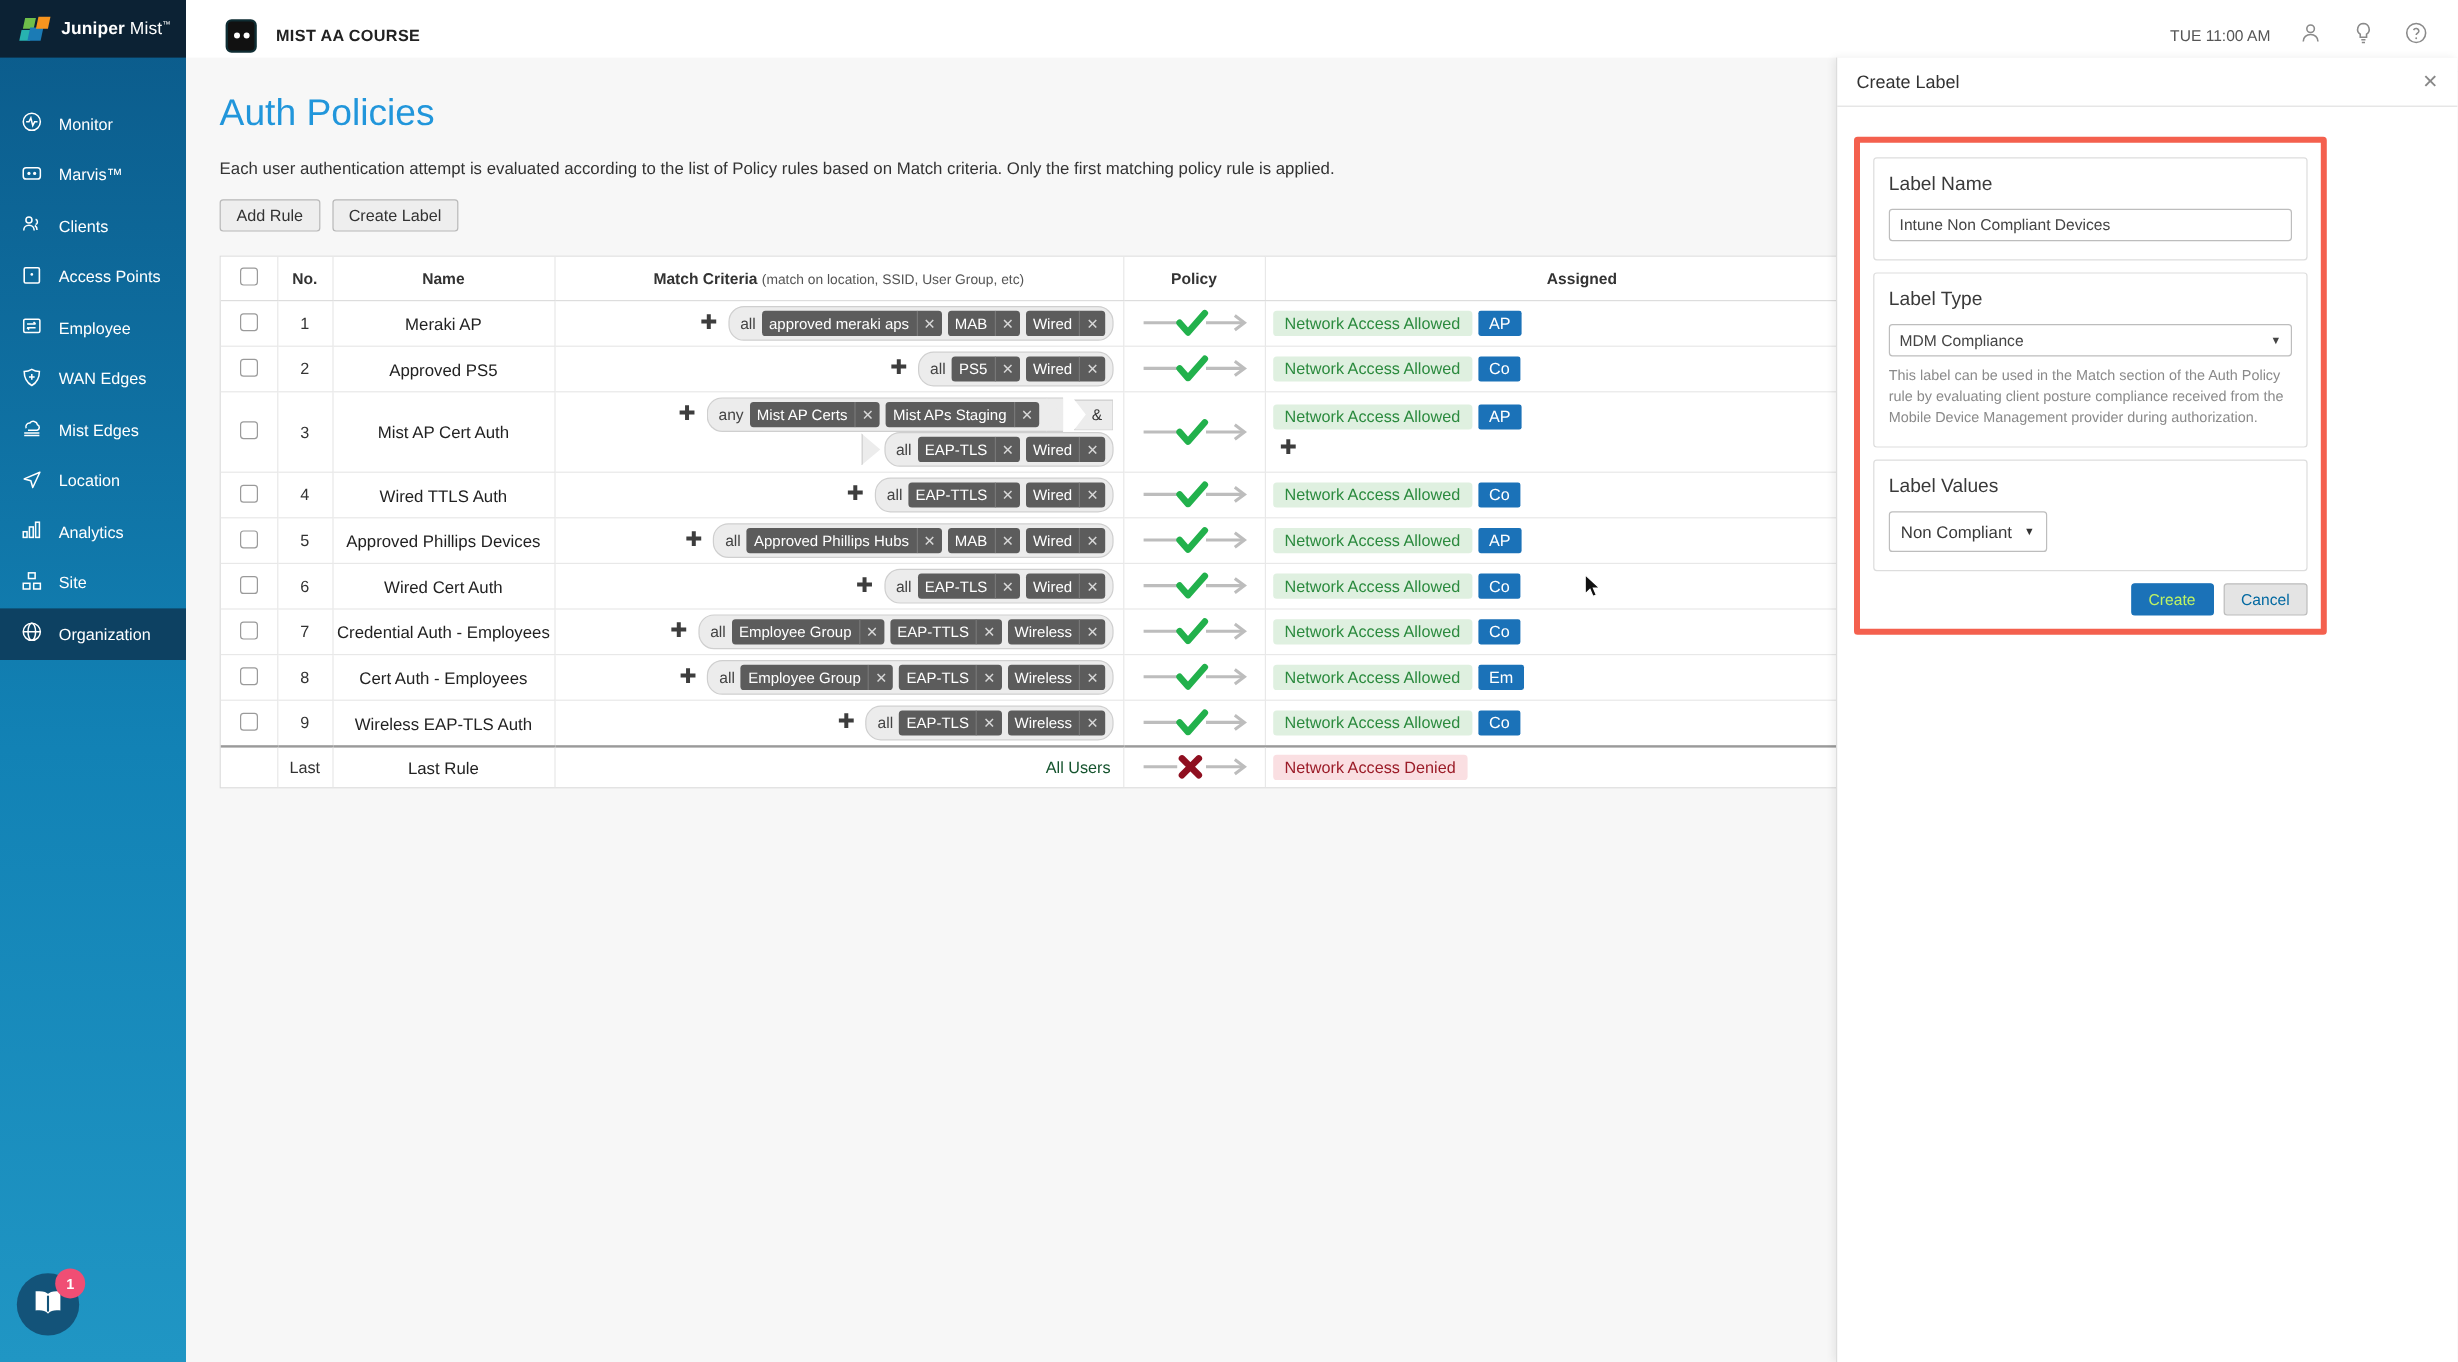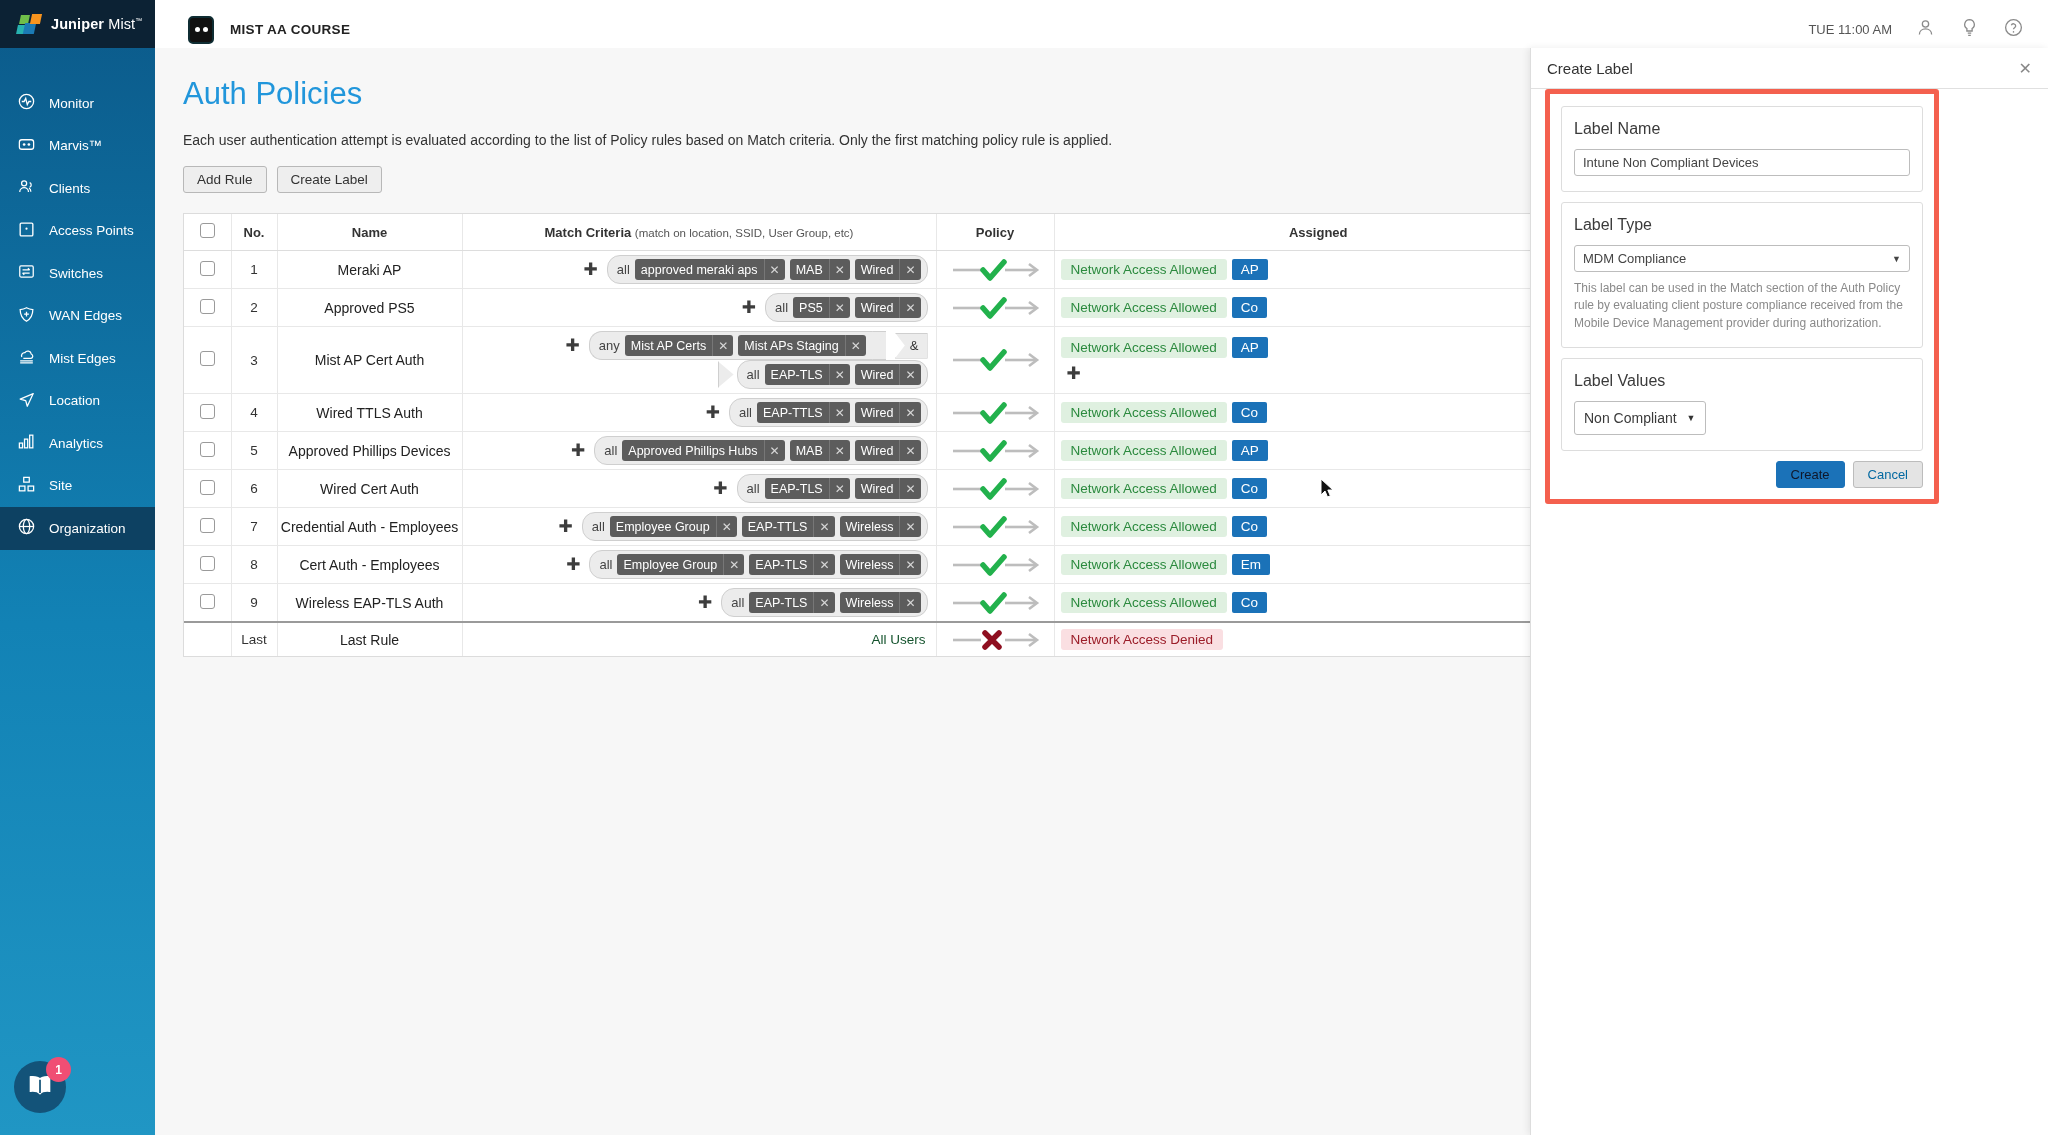--- a/index.html
+++ b/index.html
@@ -185,21 +185,21 @@
     background: #fff; border-left: 1px solid #ddd; box-shadow: -2px 0 7px rgba(0,0,0,.08);
   }
   .panel-head {
     height: 41px; display: flex; align-items: center; padding: 0 16px;
     border-bottom: 1px solid #e0e0e0;
   }
   .panel-title { font-size: 15px; color: #333; font-weight: 400; }
   .panel-close { margin-left: auto; color: #888; font-size: 16px; cursor: pointer; }
 
   .hl-box {
-    position: absolute; left: 14px; top: 41px; width: 394px;
+    position: absolute; left: 14px; top: 66px; width: 394px;
     border: 5px solid #f4604e; border-radius: 3px;
   }
   .form-card {
     background: #fff; border: 1px solid #ddd; border-radius: 3px;
     margin: 10px 11px; padding: 13px 12px 15px;
   }
   .form-card.first { margin-top: 12px; }
   .form-label { font-size: 16px; color: #3a3a3a; margin-bottom: 11px; }
   .text-input {
     width: 100%; height: 27px; border: 1px solid #bdbdbd; border-radius: 3px;
@@ -216,21 +216,21 @@
   .select-small {
     display: inline-flex; align-items: center; gap: 10px; height: 30px;
     border: 1px solid #bdbdbd; border-radius: 3px; padding: 16px 9px;
     font-size: 14px; color: #3a3a3a; background: #fff; cursor: pointer;
   }
   .select-small .caret { font-size: 9px; color: #333; }
   .panel-actions {
     display: flex; justify-content: flex-end; gap: 8px; padding: 0 11px 11px;
   }
   .btn-create {
-    background: #1b72b8; color: #0f172a; border: 1px solid #1b72b8; border-radius: 3px;
+    background: #1b72b8; color: #bef264; border: 1px solid #1b72b8; border-radius: 3px;
     padding: 5px 14px; font-size: 13px; cursor: pointer; font-family: "Liberation Sans", sans-serif;
   }
   .btn-cancel {
     background: #e4e4e4; color: #0369a1; border: 1px solid #bcbcbc; border-radius: 3px;
     padding: 5px 14px; font-size: 13px; cursor: pointer; font-family: "Liberation Sans", sans-serif;
   }
   .cursor-arrow { position: absolute; left: 1320px; top: 478px; pointer-events: none; }
 </style>
 </head>
 <body>
@@ -280,21 +280,21 @@
               <rect x="4" y="4" width="16" height="16" rx="1.5"></rect>
               <circle cx="12" cy="11" r="1.4" fill="#fff" stroke="none"></circle>
             </svg></span>
         <span class="nav-label">Access Points</span>
       </div>
       <div class="nav-item">
         <span><svg width="19" height="19" viewBox="0 0 24 24" fill="none" stroke="#fff" stroke-width="1.6">
               <rect x="3.5" y="5" width="17" height="14" rx="1.5"></rect>
               <path d="M7 10h9m0 0l-2.2-2M7 14h9m-9 0l2.2 2"></path>
             </svg></span>
-        <span class="nav-label">Switches</span>
+        <span class="nav-label">Employee</span>
       </div>
       <div class="nav-item">
         <span><svg width="19" height="19" viewBox="0 0 24 24" fill="none" stroke="#fff" stroke-width="1.6">
               <path d="M12 3.5c3 1.8 6 2.2 8 2.2 0 7-3.2 12-8 14.8C7.2 17.7 4 12.7 4 5.7c2 0 5-.4 8-2.2z"></path>
               <path d="M12 8.5v6M9 11.5h6"></path>
             </svg></span>
         <span class="nav-label">WAN Edges</span>
       </div>
       <div class="nav-item">
         <span><svg width="19" height="19" viewBox="0 0 24 24" fill="none" stroke="#fff" stroke-width="1.6">

